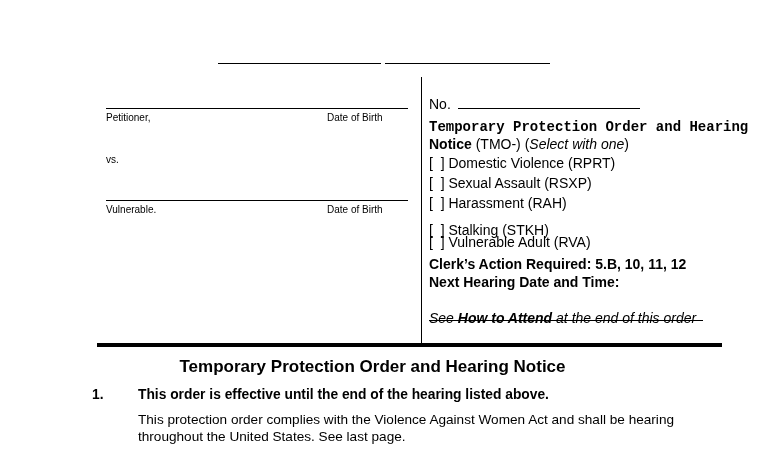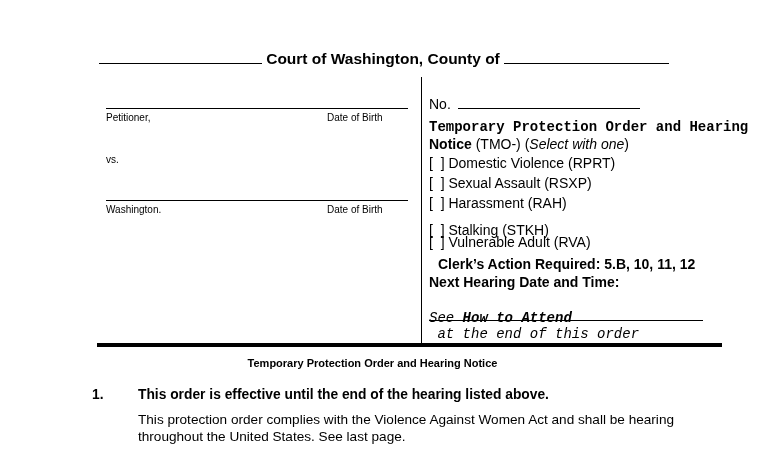--- a/index.html
+++ b/index.html
@@ -10,44 +10,43 @@
                 font-size:15.5px; font-weight:bold; }
   .blank { display:inline-block; border-bottom:1.3px solid #000; vertical-align:baseline; height:14px; }
   .hline { position:absolute; height:0; border-top:1.4px solid #000; }
   .vline { position:absolute; width:0; border-left:1.4px solid #000; }
   .thick { position:absolute; left:97px; top:343px; width:625px; height:4px; background:#000; }
   .lbl { font-size:10px; }
   .right-col { position:absolute; left:429px; font-size:14px; }
   .bold { font-weight:bold; }
   .italic { font-style:italic; }
   .title { position:absolute; top:357px; left:0; width:745px; text-align:center;
-           font-size:11px; font-weight:bold; }
+           font-size:17px; font-weight:bold; }
   .sec-num { font-size:13.8px; font-weight:bold; }
   .sec-head { font-size:13.8px; font-weight:bold; }
   .body-txt { font-size:13.6px; line-height:17px; white-space:normal; width:560px; }
 </style>
 </head>
 <body>
 
 <div class="court-line">
   <span class="blank" style="width:163px;"></span>
-  <span>Court of Washington, County of</span>
   <span class="blank" style="width:165px;"></span>
 </div>
 
 <div class="vline" style="left:421px; top:77px; height:267px;"></div>
 
 <div class="hline" style="left:106px; top:108px; width:302px;"></div>
 <div class="abs lbl" style="left:106px; top:112px;">Petitioner,</div>
 <div class="abs lbl" style="left:327px; top:112px;">Date of Birth</div>
 
 <div class="abs lbl" style="left:106px; top:154px;">vs.</div>
 
 <div class="hline" style="left:106px; top:200px; width:302px;"></div>
-<div class="abs lbl" style="left:106px; top:204px;">Washington.</div>
+<div class="abs lbl" style="left:106px; top:204px;">Vulnerable.</div>
 <div class="abs lbl" style="left:327px; top:204px;">Date of Birth</div>
 
 <div class="right-col" style="top:94px;">
   <span>No.</span>
   <span class="blank" style="width:182px; margin-left:3px;"></span>
 </div>
 
 <div class="right-col bold" style="top:119px;font-family:Liberation Mono, monospace;">Temporary Protection Order and Hearing</div>
 <div class="right-col" style="top:136px;">
   <span class="bold">Notice</span><span> (TMO-) (</span><span class="italic">Select with one</span><span>)</span>
@@ -67,24 +66,24 @@
 </div>
 <div class="right-col" style="top:222px;">
   <span style="white-space:pre;">[  ]</span>
   <span>Stalking (STKH)</span>
 </div>
 <div class="right-col" style="top:234px;">
   <span style="white-space:pre;">[  ]</span>
   <span>Vulnerable Adult (RVA)</span>
 </div>
 
-<div class="right-col bold" style="top:256px;margin-left:9px;">Clerk’s Action Required: 5.B, 10, 11, 12</div>
+<div class="right-col bold" style="top:256px;">Clerk’s Action Required: 5.B, 10, 11, 12</div>
 <div class="right-col bold" style="top:274px;">Next Hearing Date and Time:</div>
 <div class="hline" style="left:429px; top:320px; width:274px;"></div>
-<div class="right-col italic" style="top:310px;font-family:Liberation Mono, monospace;">
+<div class="right-col italic" style="top:310px;">
   <span style="white-space:pre;">See </span><span class="bold">How to Attend</span><span style="white-space:pre;"> at the end of this order</span>
 </div>
 
 <div class="thick"></div>
 
 <div class="title">Temporary Protection Order and Hearing Notice</div>
 
 <div class="abs sec-num" style="left:92px; top:387px;">1.</div>
 <div class="abs sec-head" style="left:138px; top:387px;">This order is effective until the end of the hearing listed above.</div>
 <div class="abs body-txt" style="left:138px; top:411px;">This protection order complies with the Violence Against Women Act and shall be hearing throughout the United States. See last page.</div>

